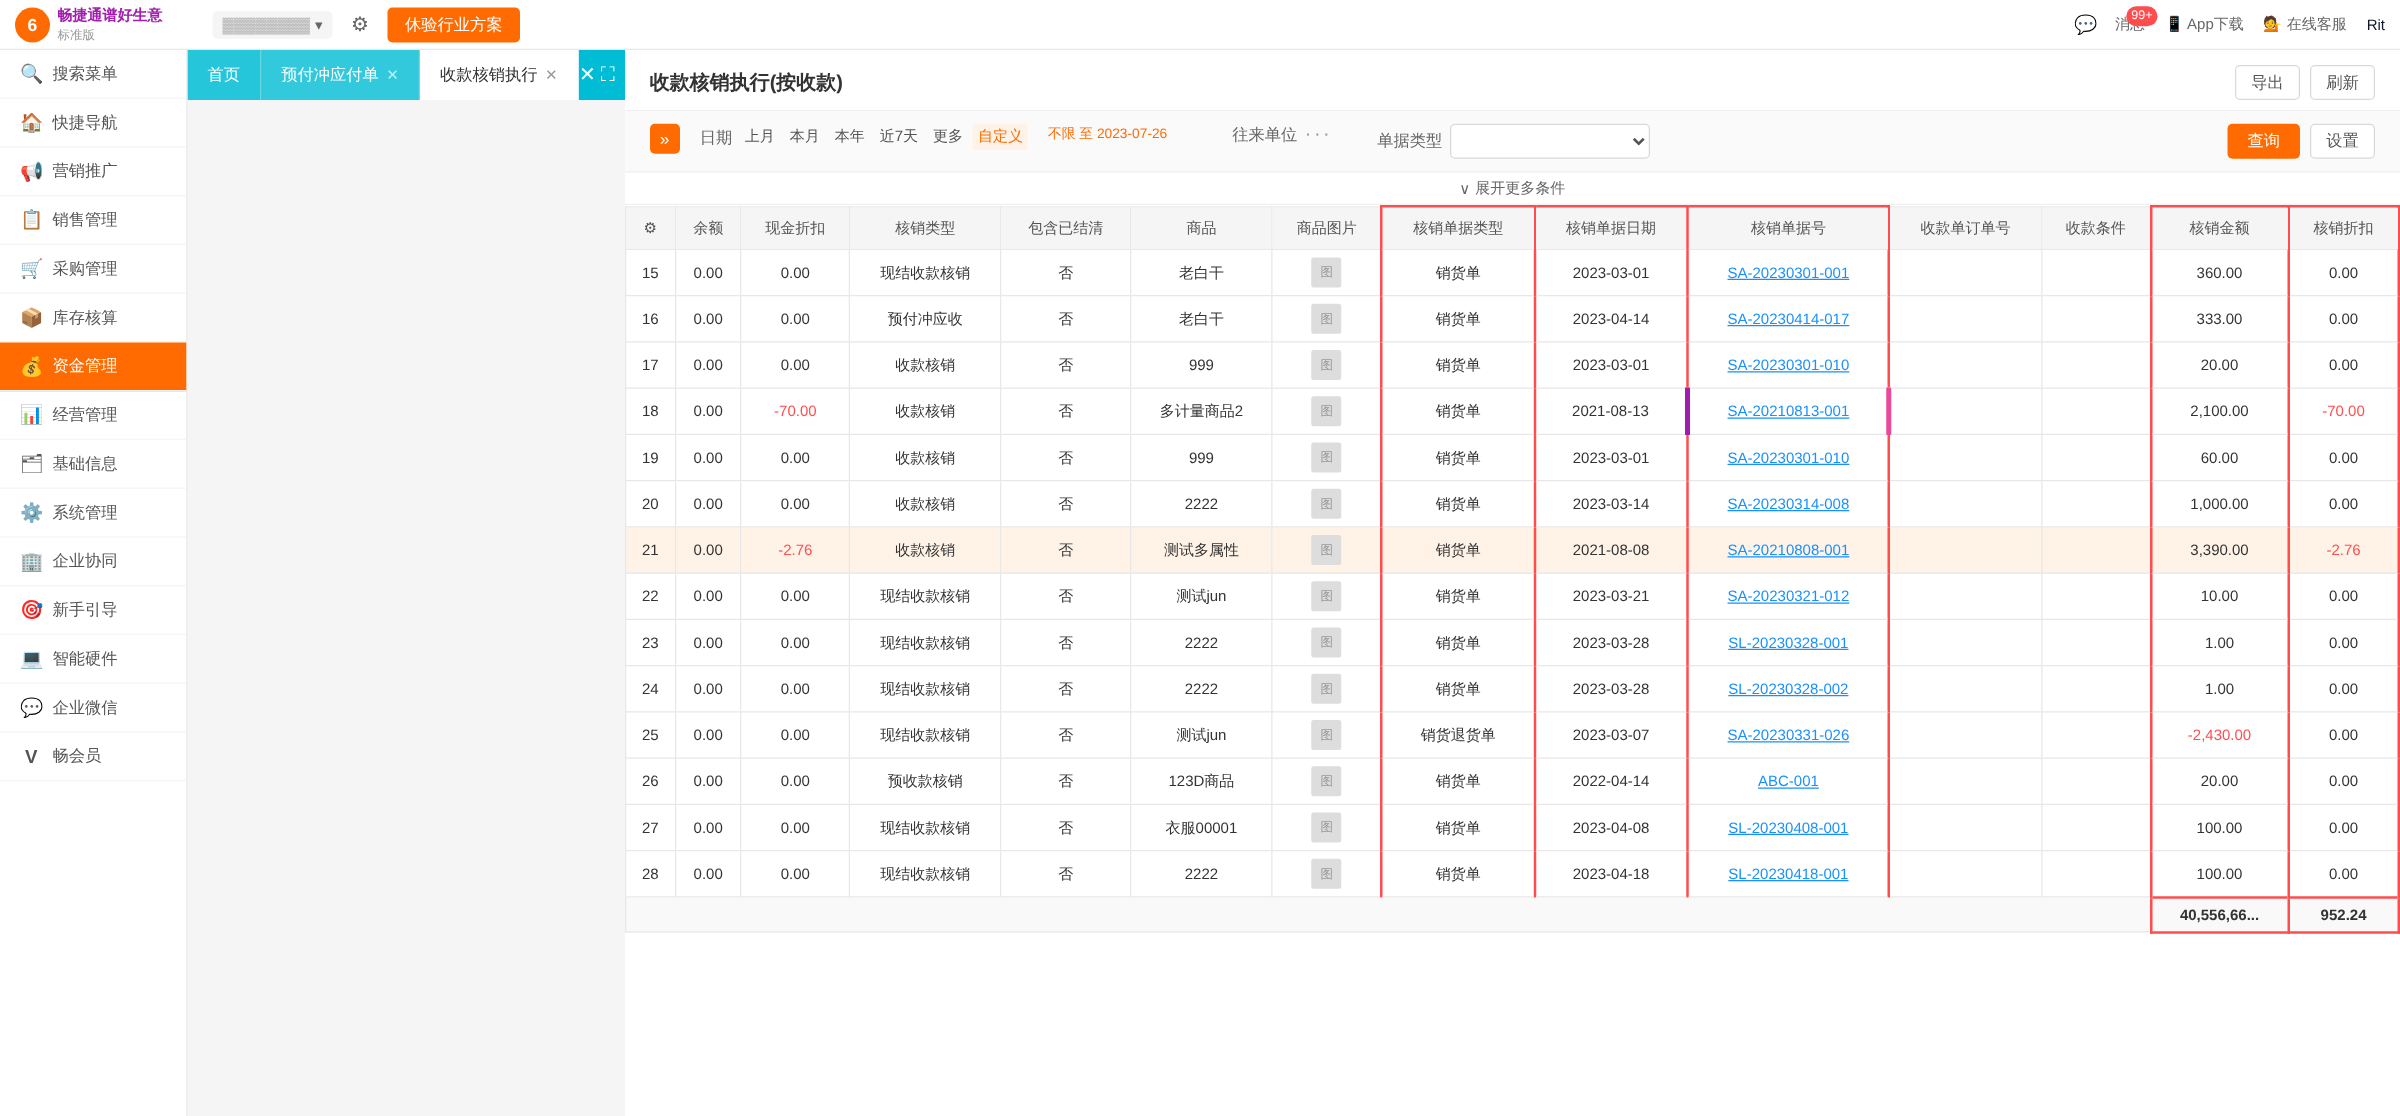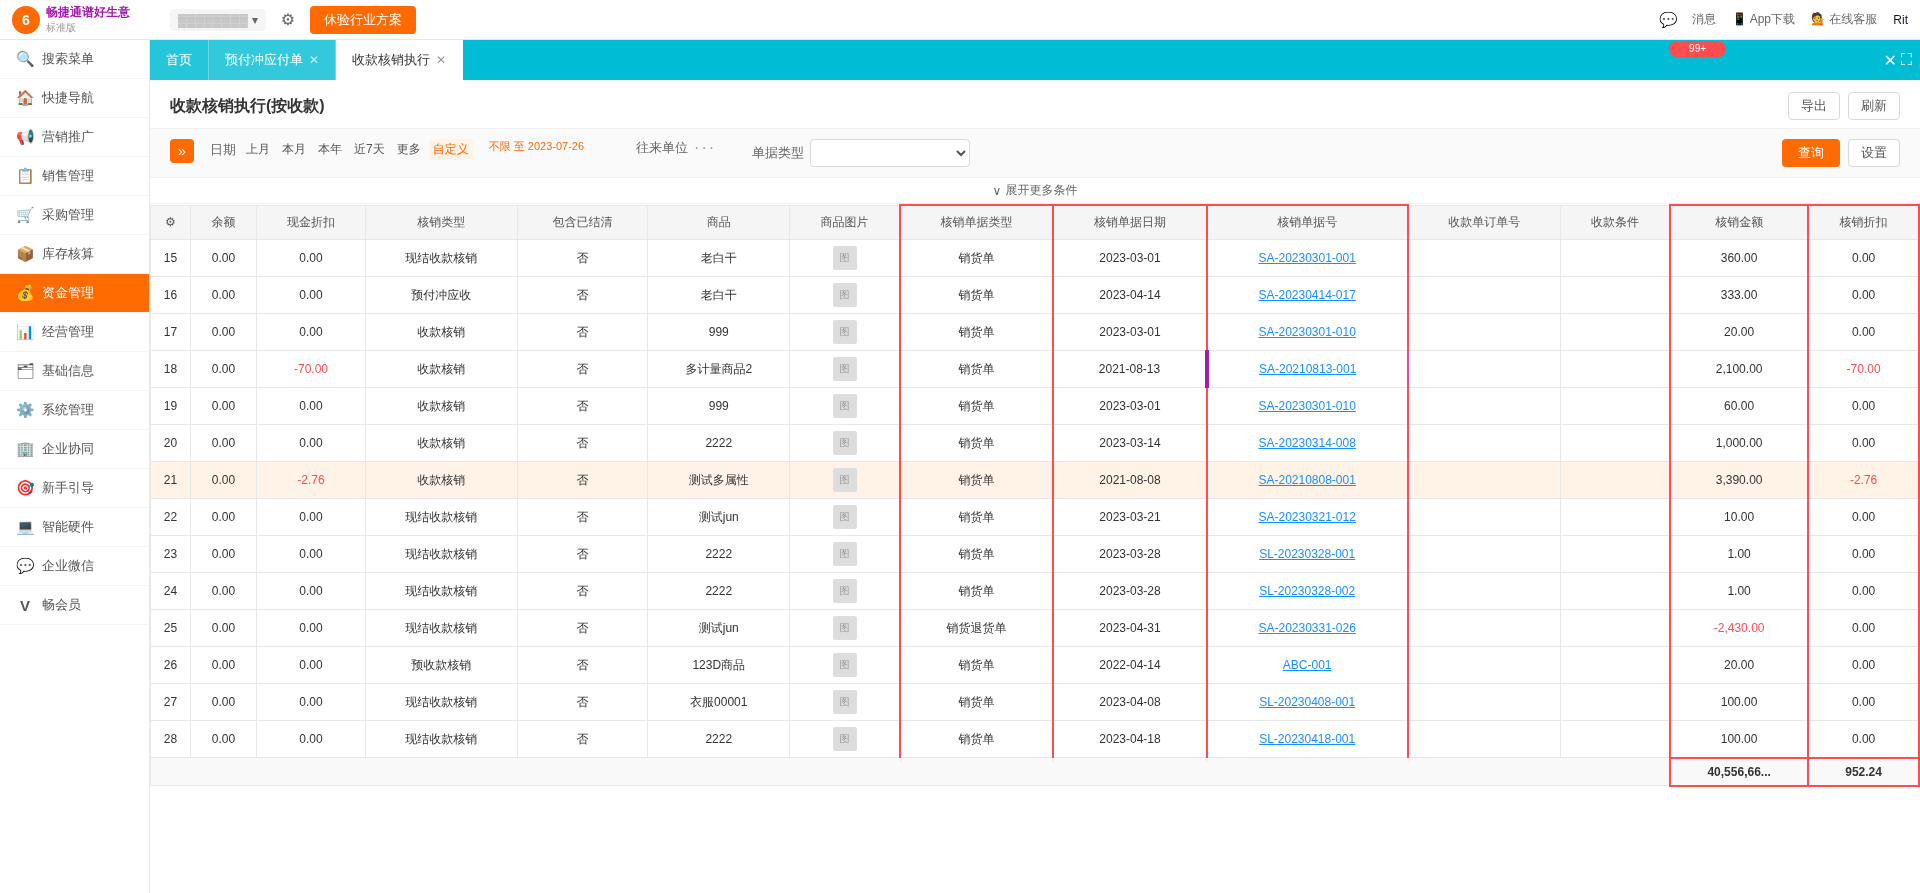--- a/index.html
+++ b/index.html
@@ -58,23 +58,23 @@
     .top-right {
       display: flex; align-items: center; gap: 16px;
       font-size: 12px; color: #666;
     }
     .notif-badge {
       position: relative; display: inline-flex; align-items: center;
     }
     .badge {
       background: #ff4d4f; color: white;
       border-radius: 8px; font-size: 10px;
-      padding: 0 20px; min-width: 16px; height: 16px;
+      padding: 0 4px; min-width: 16px; height: 16px;
       display: inline-flex; align-items: center; justify-content: center;
-      position: absolute; top: -6px; right: -10px; margin-top: 36px;
+      position: absolute; top: -6px; right: -10px;
     }
 
     
     .main-layout {
       display: flex;
       height: calc(893px - 40px);
     }
 
     
     .sidebar {
@@ -96,21 +96,21 @@
     .sidebar-item.active {
       background: #ff6b00;
       color: white;
     }
     .sidebar-item .icon { font-size: 15px; width: 18px; text-align: center; }
 
     
     .content-area {
       flex: 1;
       display: flex;
-      flex-direction: column;
+      flex-direction: row;
       overflow: hidden;
     }
 
     
     .tab-bar {
       height: 40px;
       background: #f0f0f0;
       display: flex;
       align-items: center;
       border-bottom: 1px solid #ddd;
@@ -530,21 +530,21 @@
     <td>0.00</td>
     <td class="red-text">-70.00</td>
     <td>收款核销</td>
     <td>否</td>
     <td>多计量商品2</td>
     <td>
       <div style="width:24px;height:24px;background:#ddd;border-radius:2px;margin:0 auto;display:flex;align-items:center;justify-content:center;font-size:10px;color:#999;">图</div>
     </td>
     <td style="border-left:2px solid #ff4d4f;border-right:2px solid #ff4d4f;">销货单</td>
     <td style="border-left:2px solid #ff4d4f;border-right:4px solid #a21caf;">2021-08-13</td>
-    <td class="link-cell" style="border-left:2px solid #ff4d4f;border-right:2px solid #ec4899;margin-top:32px;">SA-20210813-001</td>
+    <td class="link-cell" style="border-left:2px solid #ff4d4f;border-right:4px solid #ec4899;margin-top:32px;">SA-20210813-001</td>
     <td></td>
     <td></td>
     <td class="" style="border-left:2px solid #ff4d4f;border-right:2px solid #ff4d4f;">2,100.00</td>
     <td class="red-text" style="border-left:2px solid #ff4d4f;border-right:2px solid #ff4d4f;">-70.00</td>
   </tr>
               <tr>
     <td>19</td>
     <td>0.00</td>
     <td class="">0.00</td>
     <td>收款核销</td>
@@ -655,21 +655,21 @@
     <td>25</td>
     <td>0.00</td>
     <td class="">0.00</td>
     <td>现结收款核销</td>
     <td>否</td>
     <td>测试jun</td>
     <td>
       <div style="width:24px;height:24px;background:#ddd;border-radius:2px;margin:0 auto;display:flex;align-items:center;justify-content:center;font-size:10px;color:#999;">图</div>
     </td>
     <td style="border-left:2px solid #ff4d4f;border-right:2px solid #ff4d4f;">销货退货单</td>
-    <td style="border-left:2px solid #ff4d4f;border-right:2px solid #ff4d4f;">2023-04-31</td>
+    <td style="border-left:2px solid #ff4d4f;border-right:2px solid #ff4d4f;">2023-03-07</td>
     <td class="link-cell" style="border-left:2px solid #ff4d4f;border-right:2px solid #ff4d4f;">SA-20230331-026</td>
     <td></td>
     <td></td>
     <td class="red-text" style="border-left:2px solid #ff4d4f;border-right:2px solid #ff4d4f;">-2,430.00</td>
     <td class="" style="border-left:2px solid #ff4d4f;border-right:2px solid #ff4d4f;">0.00</td>
   </tr>
               <tr>
     <td>26</td>
     <td>0.00</td>
     <td class="">0.00</td>

